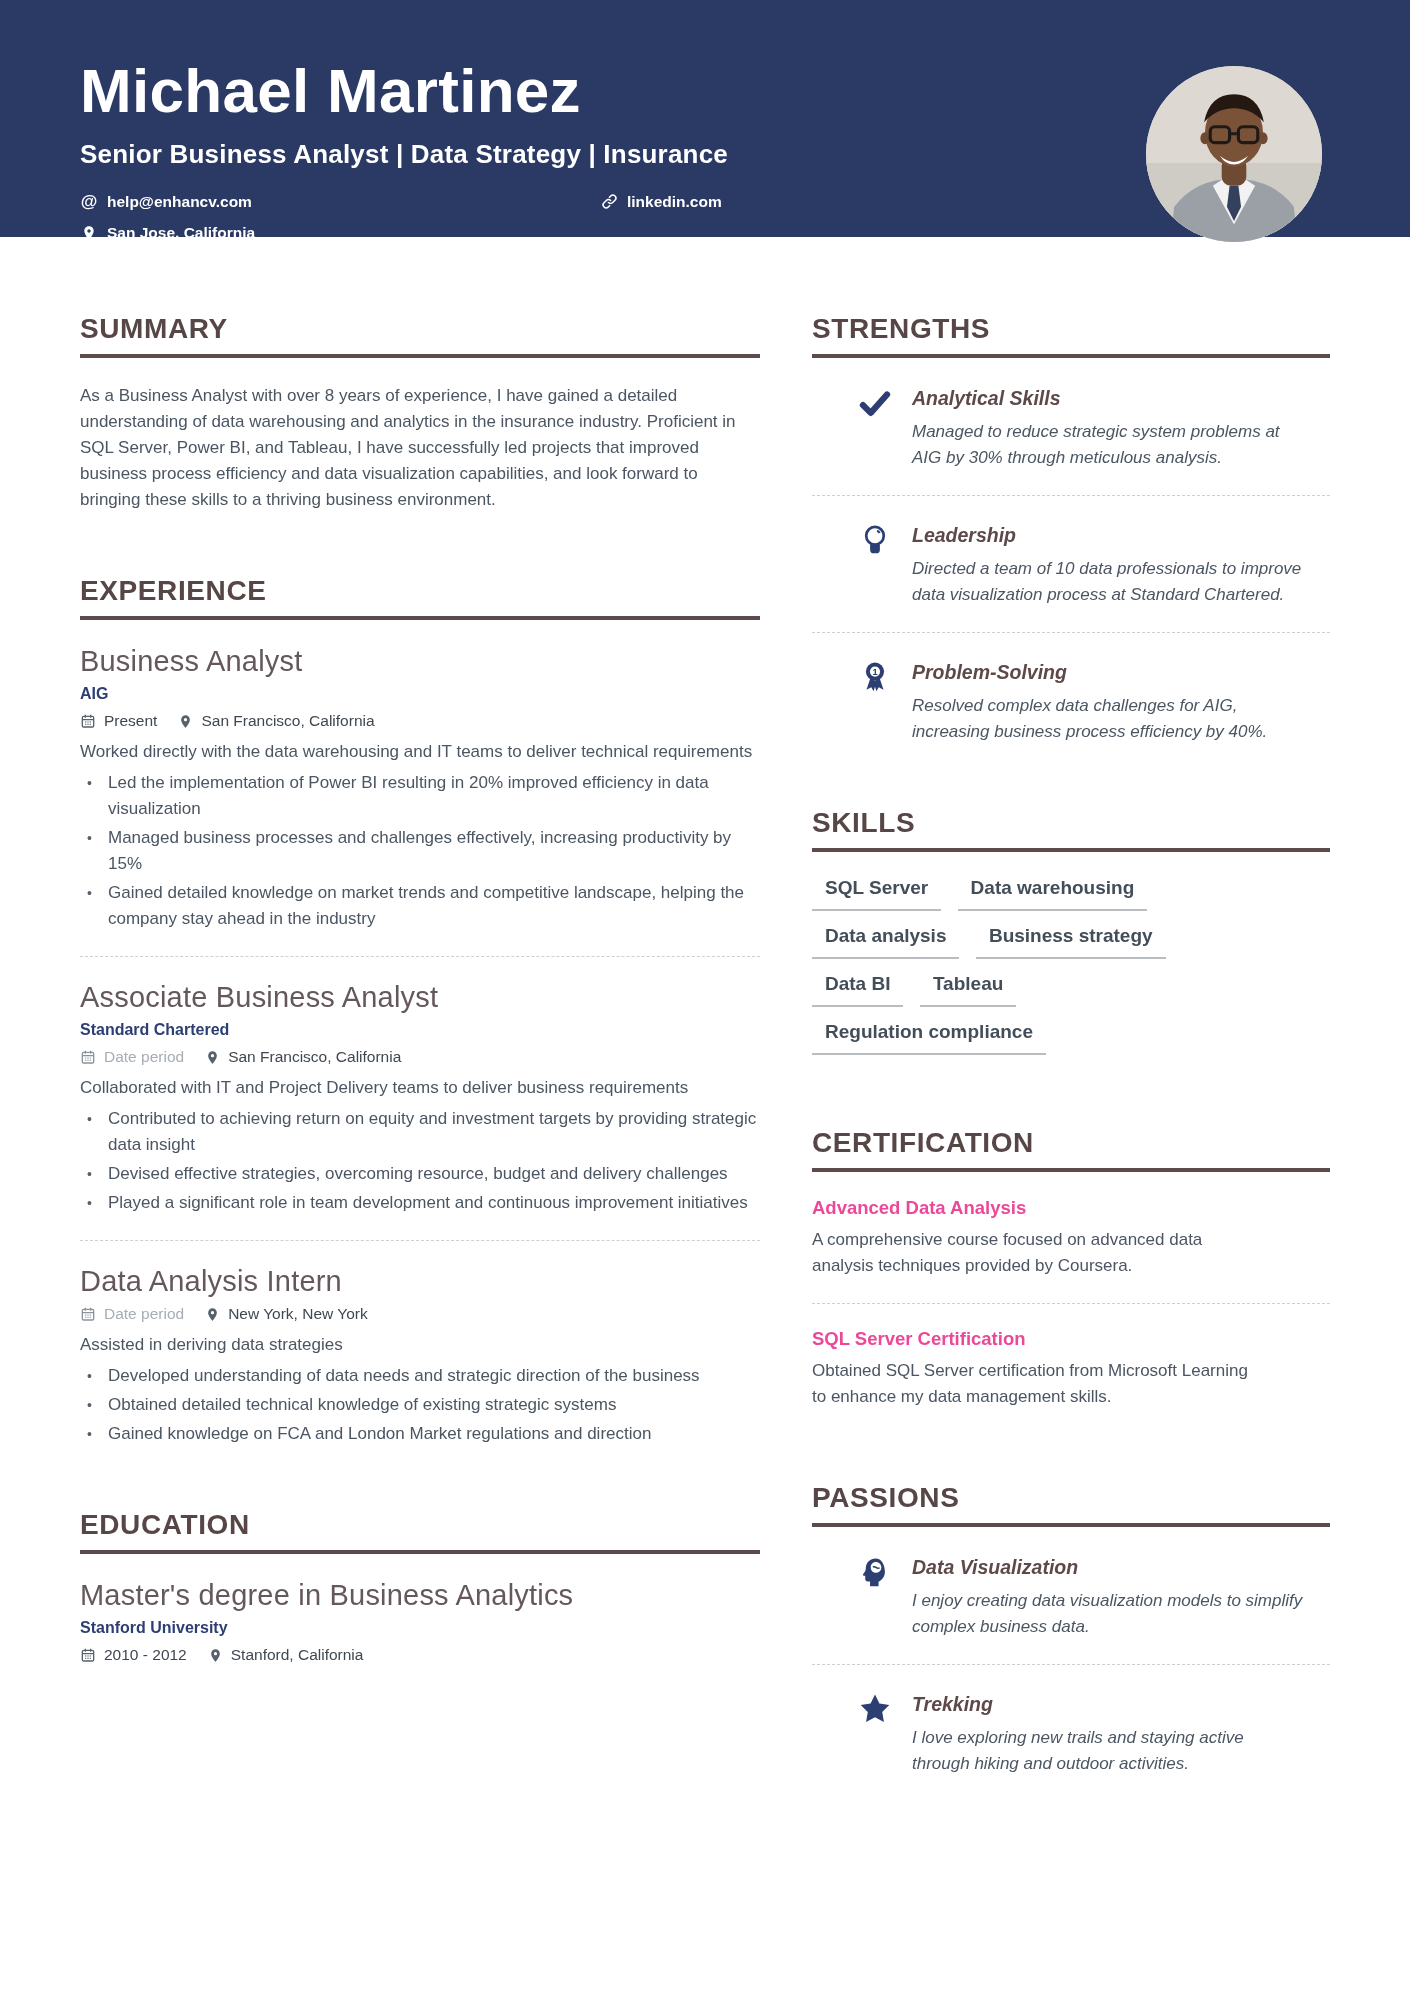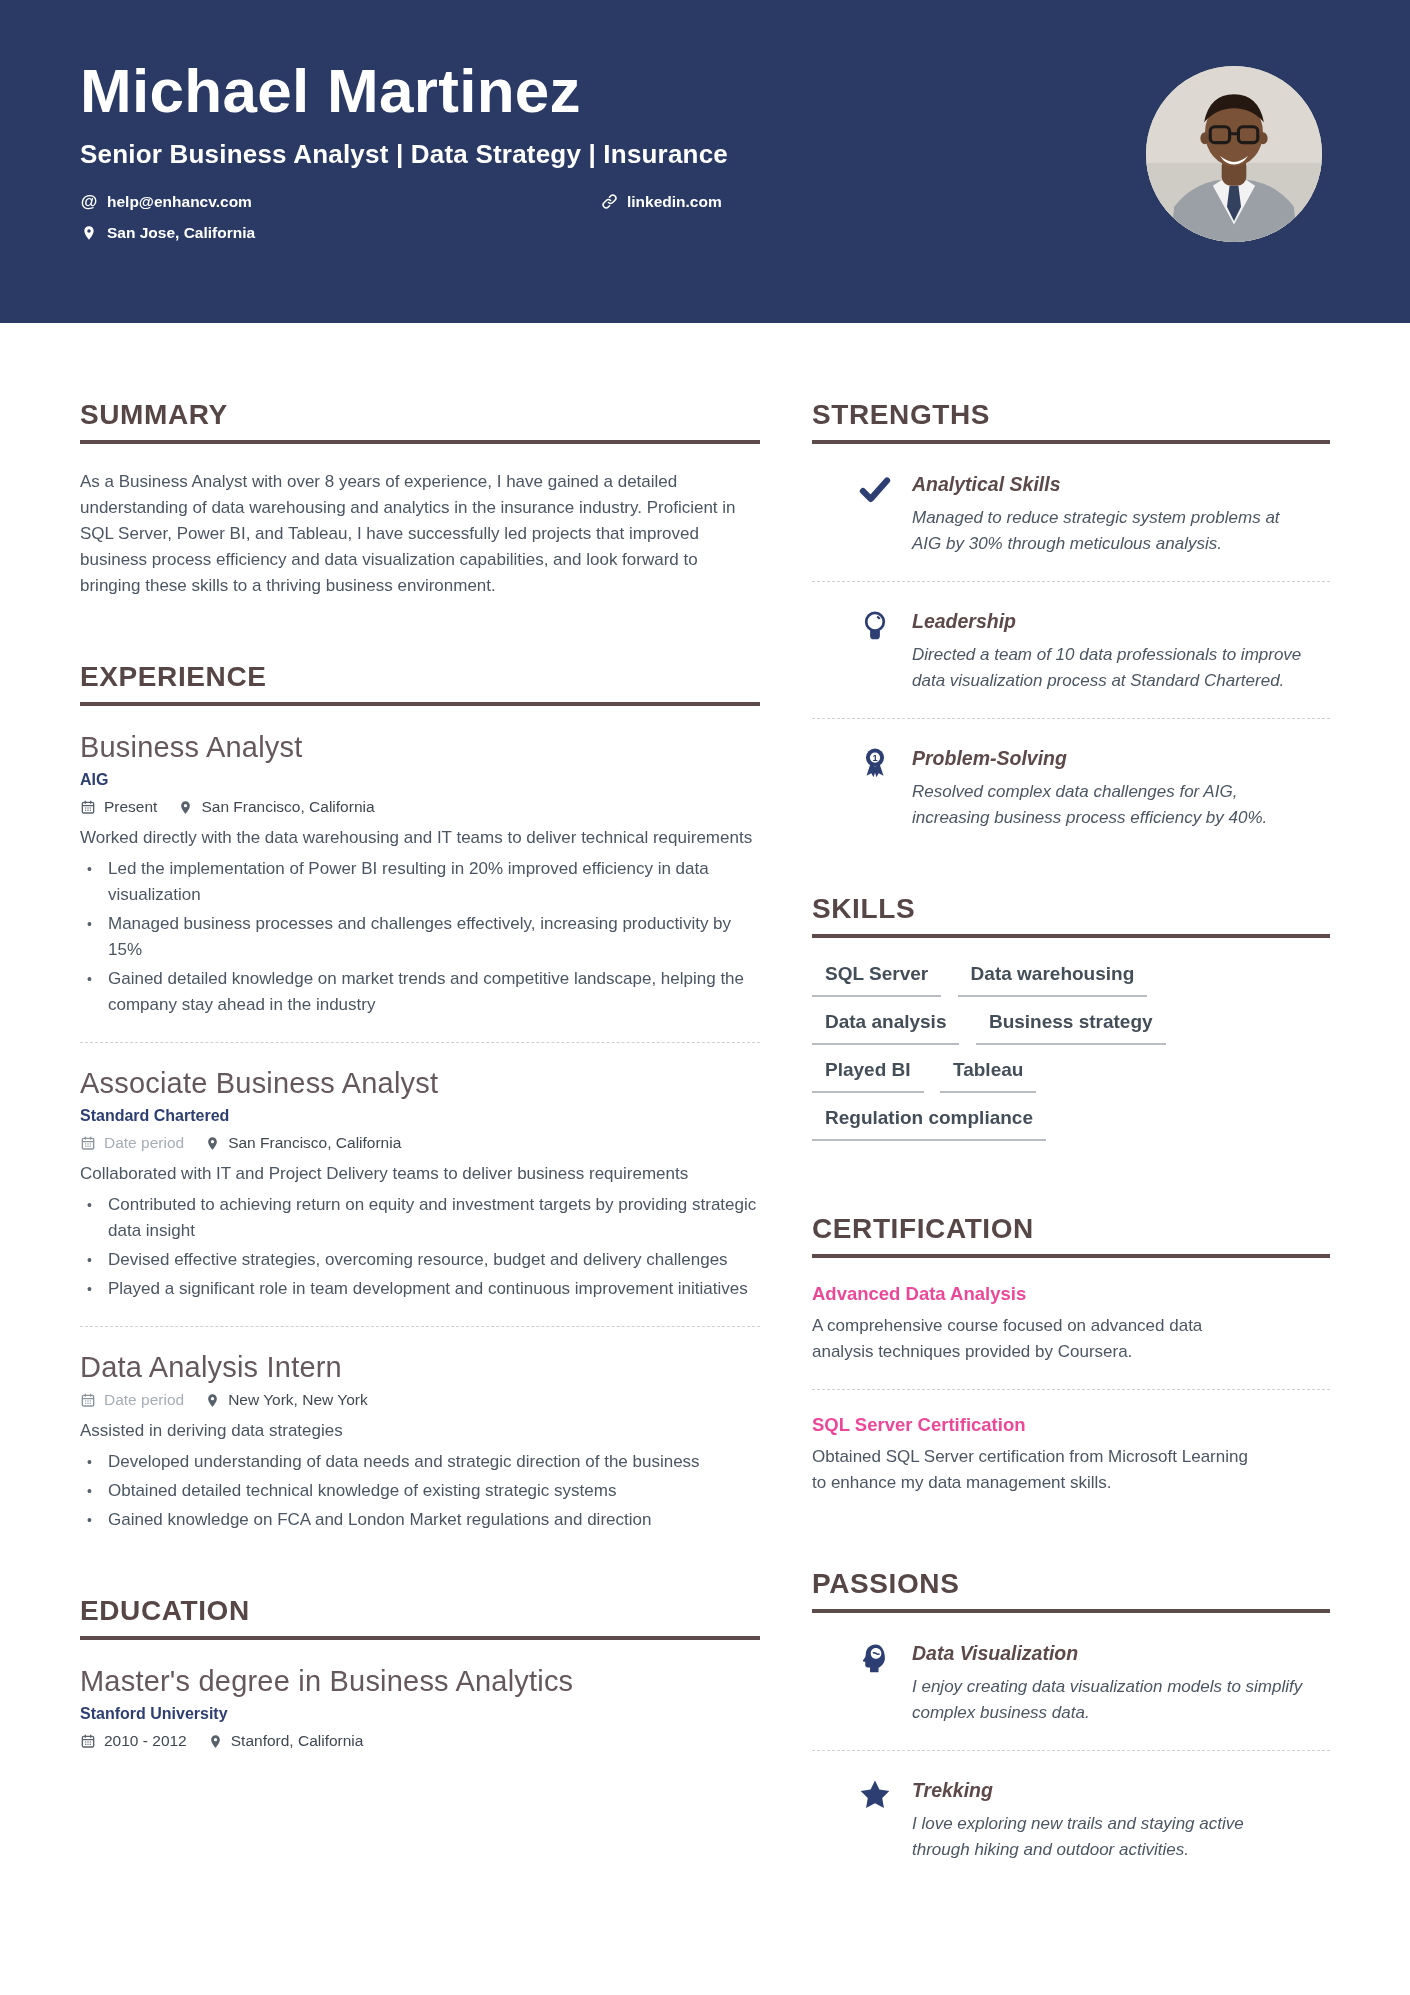--- a/index.html
+++ b/index.html
@@ -1,19 +1,19 @@
 <!DOCTYPE html>
 <html><head>
 <meta charset="utf-8">
 <style>
   html,body{margin:0;padding:0;background:#fff;}
   .page{width:1410px;height:1995px;background:#fff;position:relative;overflow:hidden;
         font-family:"Liberation Sans",sans-serif;color:#4b5662;}
   
-  .hdr{background:#2a3a64;height:323px;box-sizing:border-box;padding:58px 80px 0;position:relative;color:#fff;}
+  .hdr{background:#2a3a64;height:237px;box-sizing:border-box;padding:58px 80px 0;position:relative;color:#fff;}
   .name{font-size:62px;font-weight:700;line-height:1.06;margin:0;letter-spacing:.3px;}
   .headline{font-size:26px;font-weight:700;margin-top:15px;letter-spacing:.2px;}
   .contacts{margin-top:23px;display:grid;grid-template-columns:520px auto;row-gap:13px;
             font-size:15.5px;font-weight:700;align-items:center;justify-content:start;}
   .contact{display:flex;align-items:center;gap:9px;}
   .cicon{width:18px;height:18px;display:inline-flex;align-items:center;justify-content:center;flex:none;}
   .at-glyph{font-size:17px;font-weight:700;}
   .avatar{position:absolute;top:66px;right:88px;width:176px;height:176px;border-radius:50%;
           overflow:hidden;background:#d9d5ce;}
   .avatar svg{display:block;width:100%;height:100%;}
@@ -275,21 +275,21 @@
         <h2 class="sec mid">SKILLS</h2>
         <div class="skill-row">
           <span class="skill">SQL Server</span>
           <span class="skill">Data warehousing</span>
         </div>
         <div class="skill-row">
           <span class="skill">Data analysis</span>
           <span class="skill">Business strategy</span>
         </div>
         <div class="skill-row">
-          <span class="skill">Played BI</span>
+          <span class="skill">Data BI</span>
           <span class="skill">Tableau</span>
         </div>
         <div class="skill-row">
           <span class="skill">Regulation compliance</span>
         </div>
       </section>
 
       <section>
         <h2 class="sec tight">CERTIFICATION</h2>
         <div class="cert-item">

